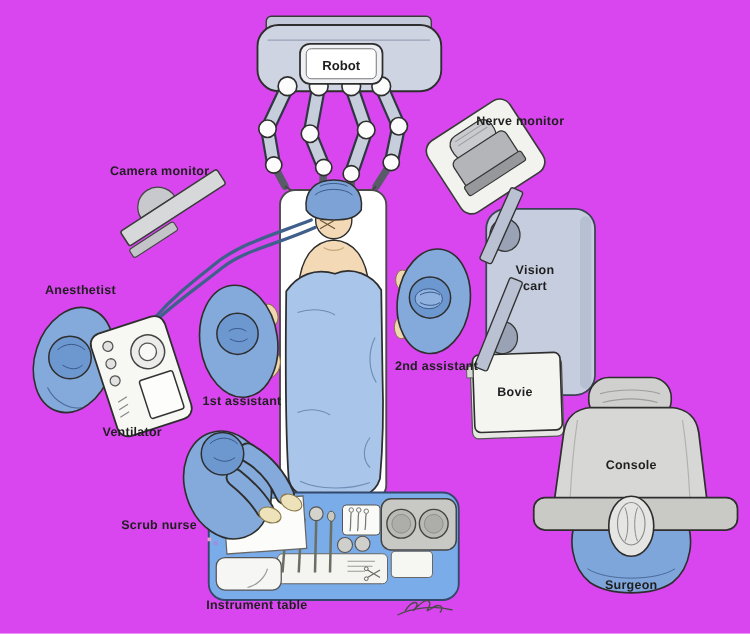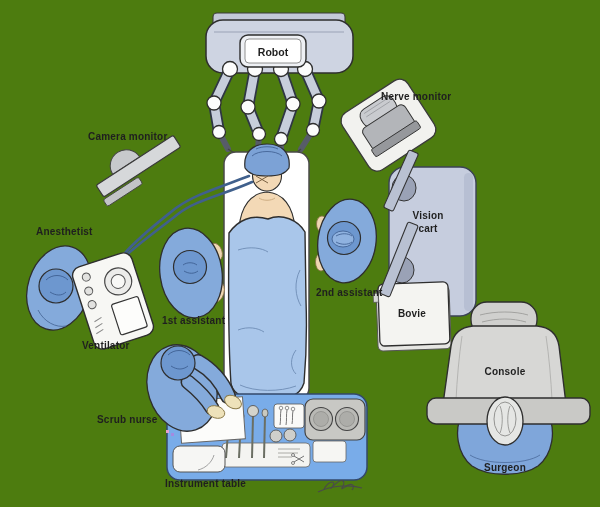--- a/index.html
+++ b/index.html
@@ -1,16 +1,16 @@
 <!DOCTYPE html>
 <html><head>
 <meta charset="utf-8">
 <style>
   html,body{margin:0;padding:0;background:#ffffff;}
-  .stage{position:relative;width:600px;height:507px;background:#4d7c0f;overflow:hidden;}
+  .stage{position:relative;width:600px;height:507px;background:#d946ef;overflow:hidden;}
   svg{display:block;}
   .lbl{font-family:"Liberation Sans","DejaVu Sans",sans-serif;font-weight:bold;font-size:10px;fill:#1f1f1f;letter-spacing:.2px;}
   .lbl-sm{font-family:"Liberation Sans","DejaVu Sans",sans-serif;font-weight:bold;font-size:10.5px;fill:#1f1f1f;}
 </style>
 </head>
 <body>
 
 <div class="stage">
 <svg width="600" height="507" viewBox="0 0 600 507">
 

